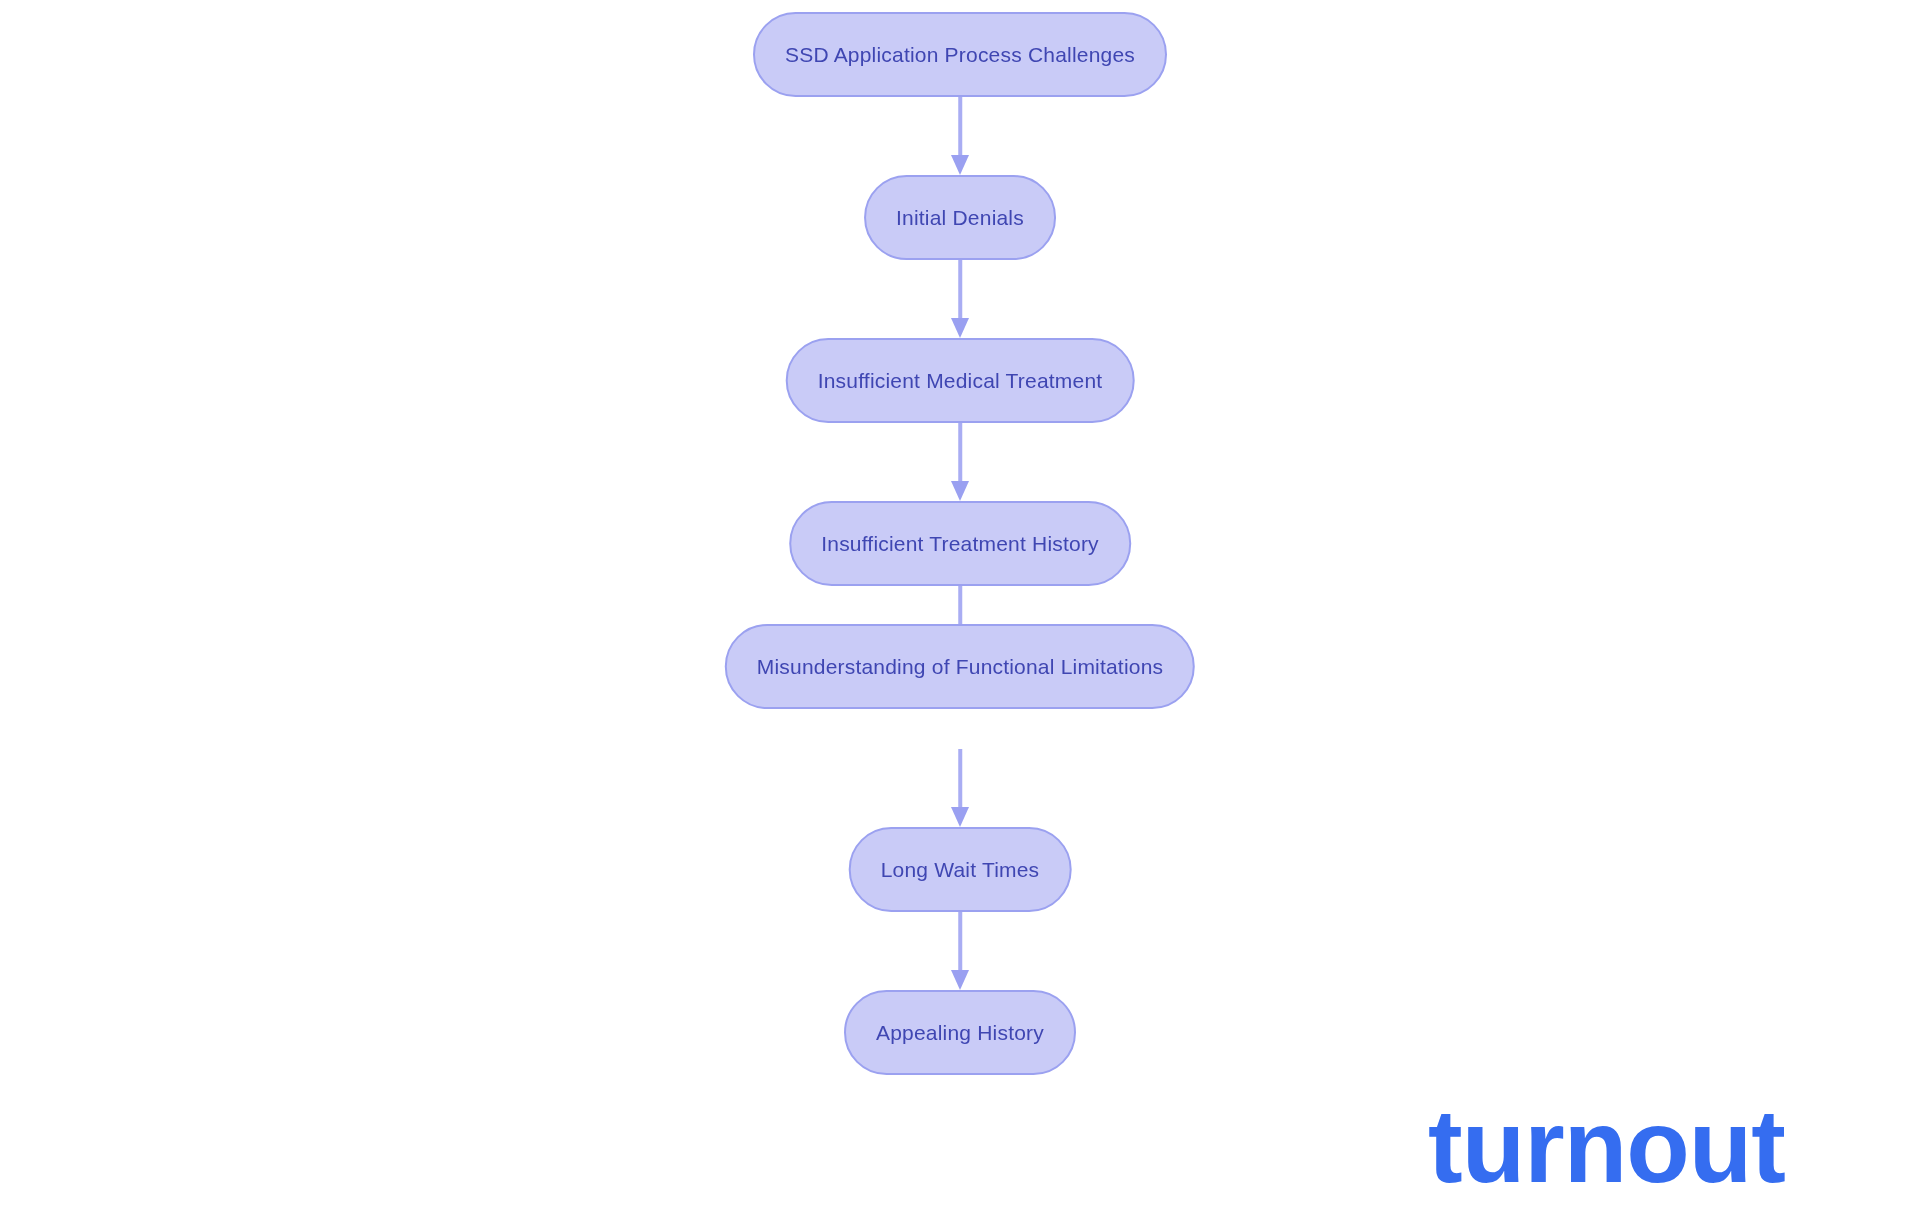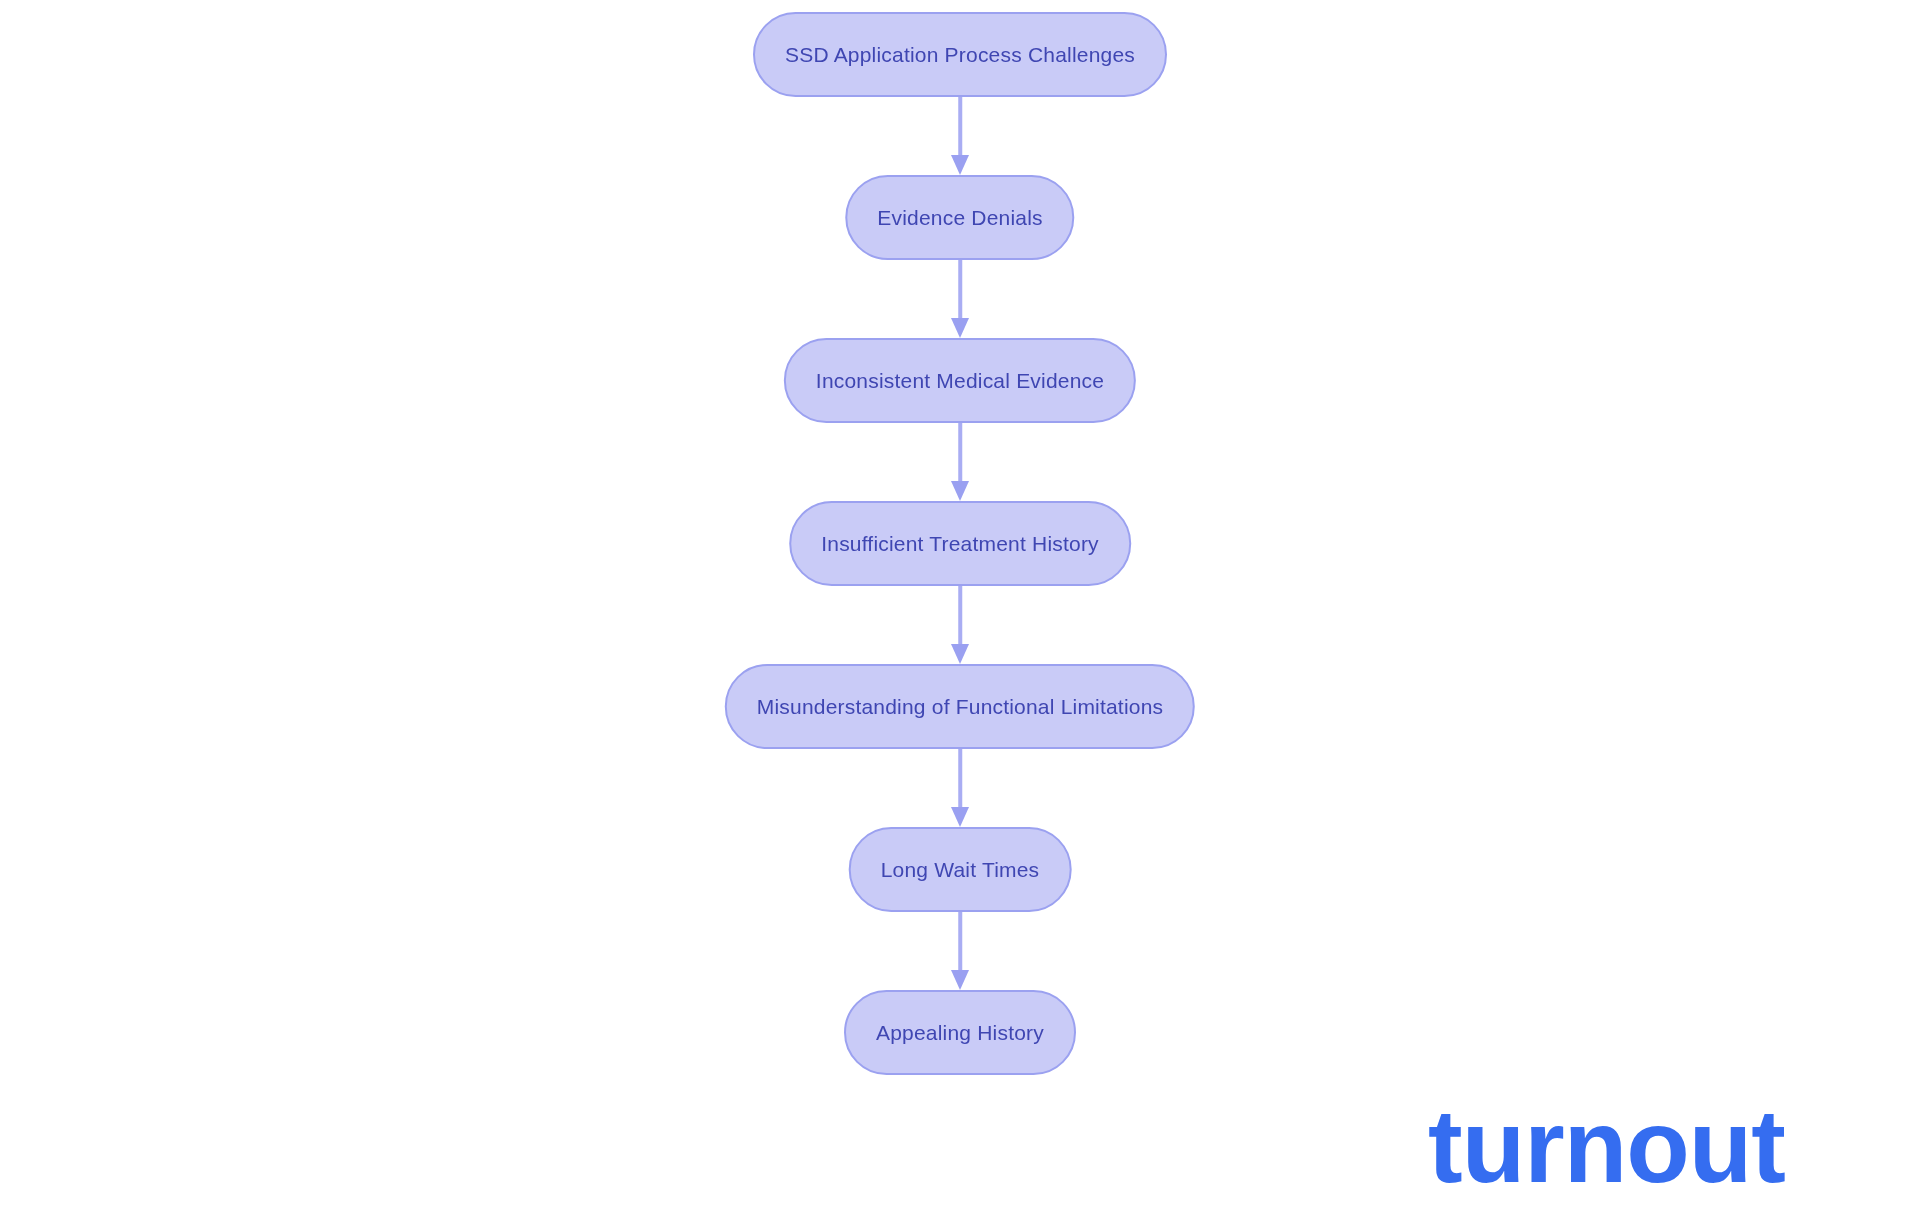--- a/index.html
+++ b/index.html
@@ -84,41 +84,41 @@
 <div class="canvas">
   <div id="flow">
       <div class="flow-node" style="top: 12px;">
         <span>SSD Application Process Challenges</span>
       </div>
       <div class="arrow" style="top: 97px;">
         <div class="shaft"></div>
         <div class="head"></div>
       </div>
       <div class="flow-node" style="top: 175px;">
-        <span>Evidence Denials</span>
+        <span>Initial Denials</span>
       </div>
       <div class="arrow" style="top: 260px;">
         <div class="shaft"></div>
         <div class="head"></div>
       </div>
       <div class="flow-node" style="top: 338px;">
-        <span>Inconsistent Medical Evidence</span>
+        <span>Insufficient Medical Treatment</span>
       </div>
       <div class="arrow" style="top: 423px;">
         <div class="shaft"></div>
         <div class="head"></div>
       </div>
       <div class="flow-node" style="top: 501px;">
         <span>Insufficient Treatment History</span>
       </div>
       <div class="arrow" style="top: 586px;">
         <div class="shaft"></div>
         <div class="head"></div>
       </div>
-      <div class="flow-node" style="top: 664px;">
+      <div class="flow-node" style="top: 624px;">
         <span>Misunderstanding of Functional Limitations</span>
       </div>
       <div class="arrow" style="top: 749px;">
         <div class="shaft"></div>
         <div class="head"></div>
       </div>
       <div class="flow-node" style="top: 827px;">
         <span>Long Wait Times</span>
       </div>
       <div class="arrow" style="top: 912px;">

